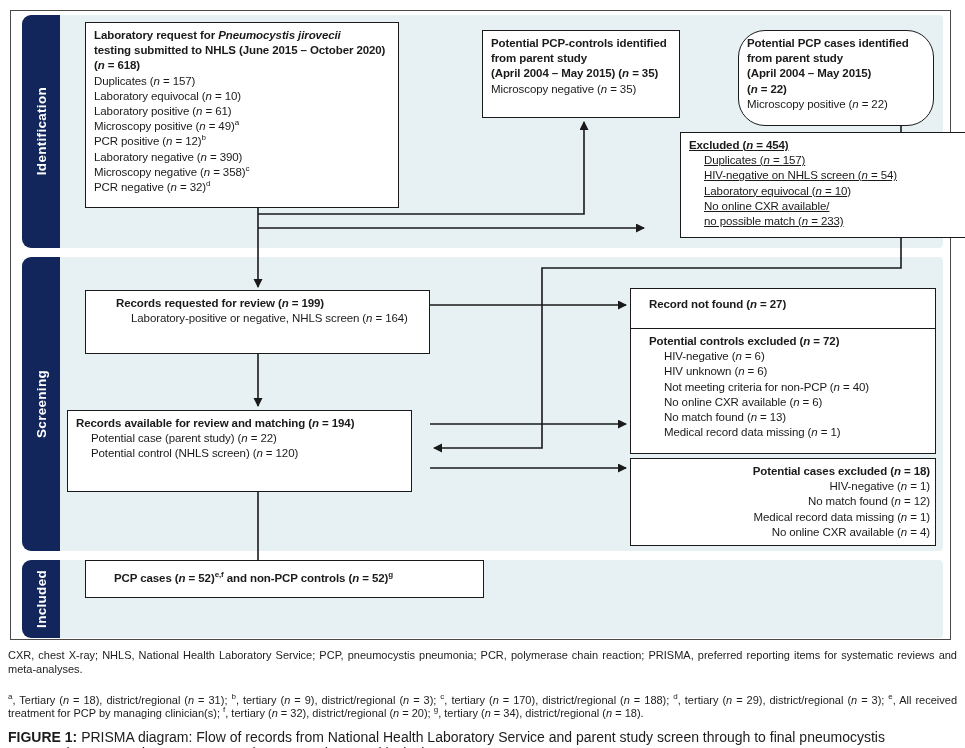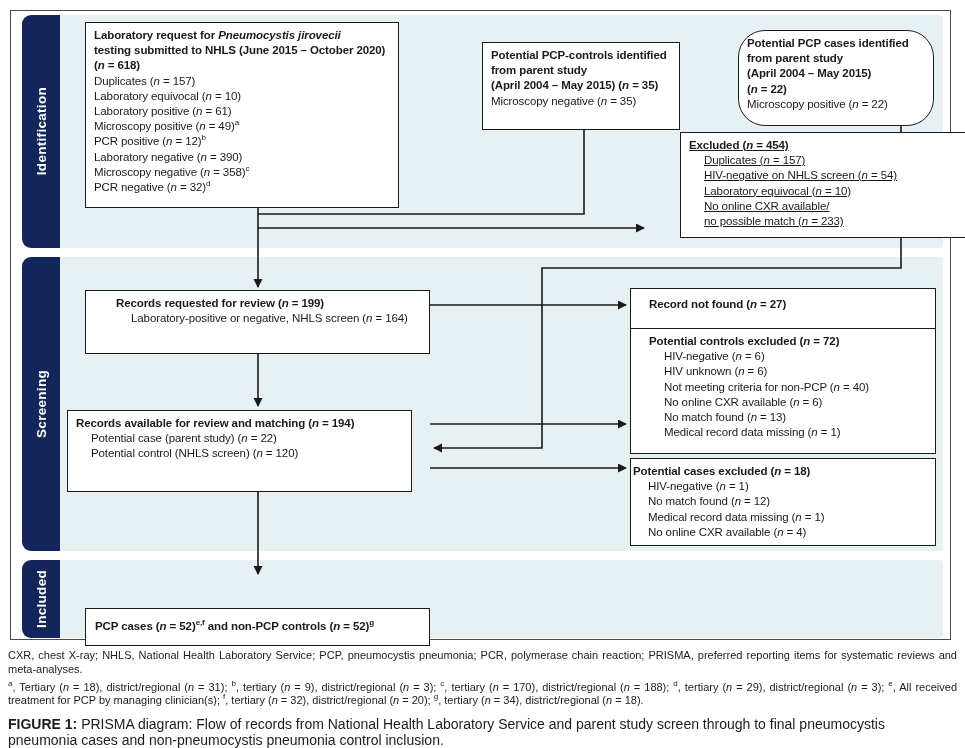--- a/index.html
+++ b/index.html
@@ -31,21 +31,21 @@
   .fbox {
     position:absolute; z-index:3; background:#ffffff;
     border:1.6px solid #1a1a1a; padding:5px 5px 4px 8px;
     font-size:11.5px; line-height:15.2px; letter-spacing:-0.1px;
   }
   .fbox .bt { font-weight:bold; }
   .fbox .bd.ind .bl { padding-left:15px; }
   .fbox sup { font-size:8px; line-height:0; }
   #footer { position:absolute; left:8px; top:649px; width:949px; z-index:4; }
   #footer p { font-size:11px; line-height:13.8px; text-align:justify; color:#1c1c1c; }
-  #footer p.sups { margin-top:4px; }
+  #footer p.sups { margin-top:17px; }
   #footer p.caption { margin-top:8px; font-size:14px; line-height:16px; text-align:left; }
   #footer sup { font-size:8px; line-height:0; }
 </style>
 </head>
 <body>
 
 <div id="canvas">
   <div id="frame"></div>
 
   <div class="section" style="top:15px; height:233px; width:965px;">
@@ -93,21 +93,21 @@
         <div class="bl">Laboratory equivocal (<i>n</i> = 10)</div>
         <div class="bl">Laboratory positive (<i>n</i> = 61)</div>
         <div class="bl">Microscopy positive (<i>n</i> = 49)<sup>a</sup></div>
         <div class="bl">PCR positive (<i>n</i> = 12)<sup>b</sup></div>
         <div class="bl">Laboratory negative (<i>n</i> = 390)</div>
         <div class="bl">Microscopy negative (<i>n</i> = 358)<sup>c</sup></div>
         <div class="bl">PCR negative (<i>n</i> = 32)<sup>d</sup></div>
       </div>
   </div>
 
-  <div class="fbox" style="left:482px; top:42px; width:198px; height:88px;">
+  <div class="fbox" style="left:482px; top:30px; width:198px; height:88px;">
     <div class="bt">Potential PCP-controls identified<br>from parent study<br>(April 2004 – May 2015) (<i>n</i> = 35)</div>
     <div class="bd">
         <div class="bl">Microscopy negative (<i>n</i> = 35)</div>
       </div>
   </div>
 
   <div class="fbox" style="left:738px; top:30px; width:196px; height:96px;border-radius:27px;">
     <div class="bt">Potential PCP cases identified<br>from parent study<br>(April 2004 – May 2015)<br>(<i>n</i> = 22)</div>
     <div class="bd">
         <div class="bl">Microscopy positive (<i>n</i> = 22)</div>
@@ -150,31 +150,31 @@
   </div>
 
   <div class="fbox" style="left:67px; top:410px; width:345px; height:82px;">
     <div class="bt">Records available for review and matching (<i>n</i> = 194)</div>
     <div class="bd ind">
         <div class="bl">Potential case (parent study) (<i>n</i> = 22)</div>
         <div class="bl">Potential control (NHLS screen) (<i>n</i> = 120)</div>
       </div>
   </div>
 
-  <div class="fbox" style="left:630px; top:458px; width:306px; height:88px; padding-left:2px;">
+  <div class="fbox" style="left:630px; top:458px; width:306px; height:88px; padding-left:2px;text-align:right;">
     <div class="bt">Potential cases excluded (<i>n</i> = 18)</div>
     <div class="bd ind">
         <div class="bl">HIV-negative (<i>n</i> = 1)</div>
         <div class="bl">No match found (<i>n</i> = 12)</div>
         <div class="bl">Medical record data missing (<i>n</i> = 1)</div>
         <div class="bl">No online CXR available (<i>n</i> = 4)</div>
       </div>
   </div>
 
-  <div class="fbox" style="left:85px; top:608px; width:345px; height:38px; padding-top:10px; padding-left:9px;">
+  <div class="fbox" style="left:85px; top:560px; width:399px; height:38px; padding-top:10px; padding-left:28px;">
     <div class="bt">PCP cases (<i>n</i> = 52)<sup>e,f</sup> and non-PCP controls (<i>n</i> = 52)<sup>g</sup></div>
     <div class="bd"></div>
   </div>
 
   <div id="footer">
     <p class="abbr">CXR, chest X-ray; NHLS, National Health Laboratory Service; PCP, pneumocystis pneumonia; PCR, polymerase chain reaction; PRISMA, preferred reporting items for systematic reviews and meta-analyses.</p>
     <p class="sups"><sup>a</sup>, Tertiary (<i>n</i> = 18), district/regional (<i>n</i> = 31); <sup>b</sup>, tertiary (<i>n</i> = 9), district/regional (<i>n</i> = 3); <sup>c</sup>, tertiary (<i>n</i> = 170), district/regional (<i>n</i> = 188); <sup>d</sup>, tertiary (<i>n</i> = 29), district/regional (<i>n</i> = 3); <sup>e</sup>, All received treatment for PCP by managing clinician(s); <sup>f</sup>, tertiary (<i>n</i> = 32), district/regional (<i>n</i> = 20); <sup>g</sup>, tertiary (<i>n</i> = 34), district/regional (<i>n</i> = 18).</p>
     <p class="caption">
       <b>FIGURE 1:</b>
       <span>PRISMA diagram: Flow of records from National Health Laboratory Service and parent study screen through to final pneumocystis pneumonia cases and non-pneumocystis pneumonia control inclusion.</span>

